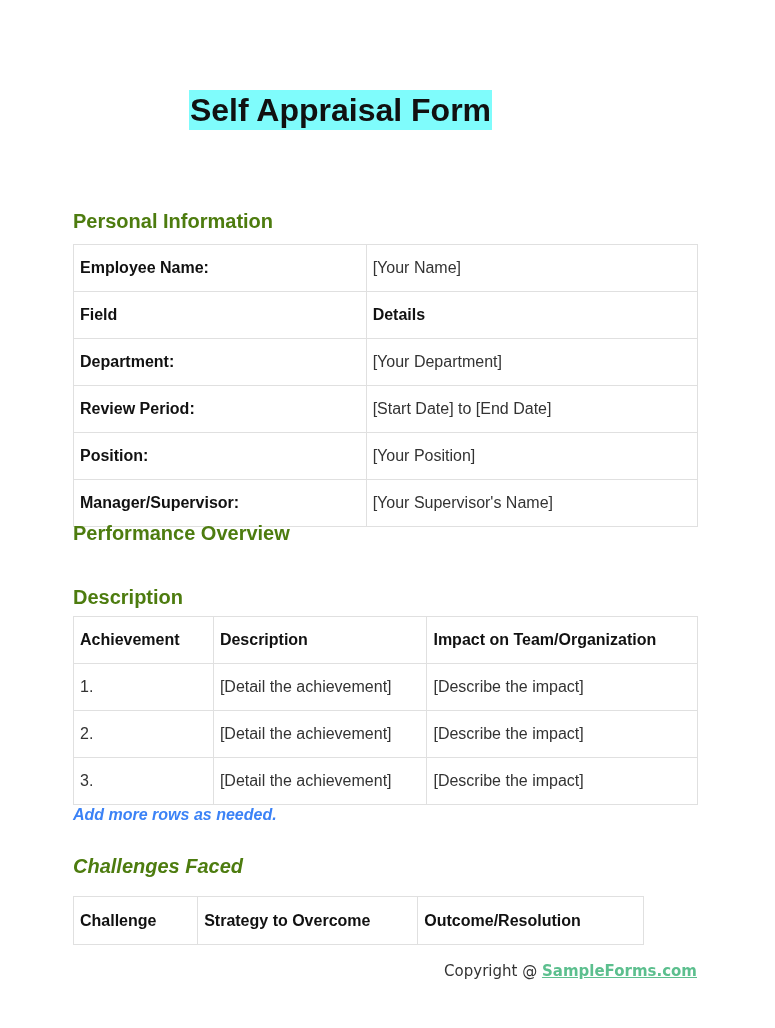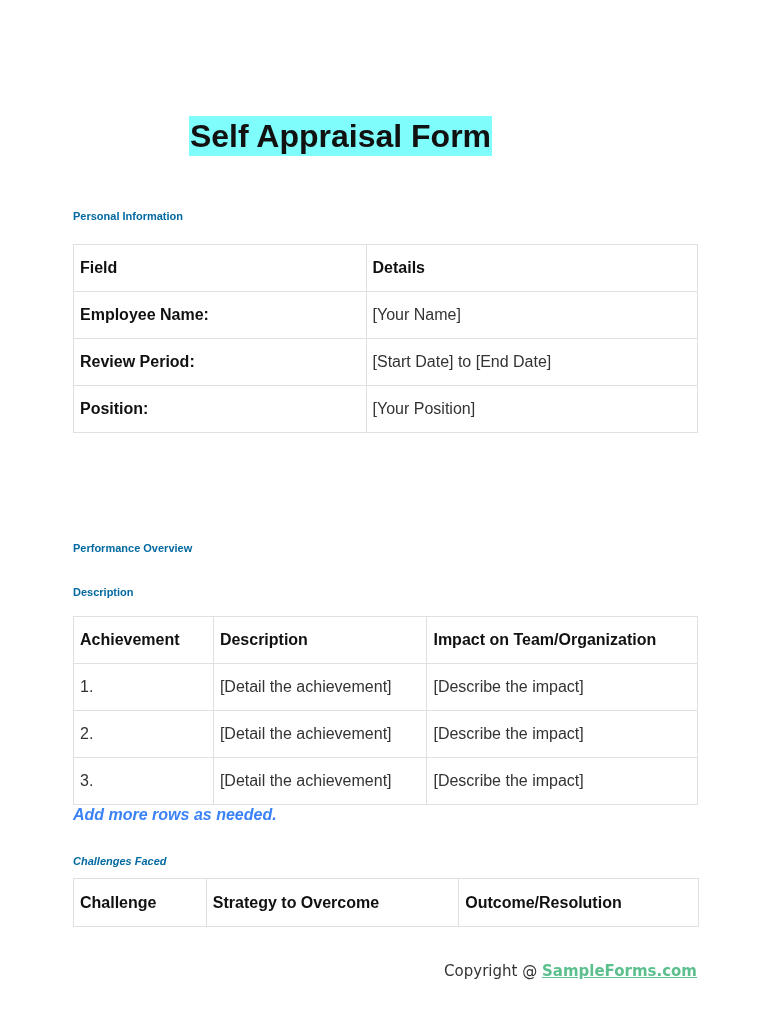--- a/index.html
+++ b/index.html
@@ -1,19 +1,19 @@
 <!DOCTYPE html>
 <html><head>
 <meta charset="utf-8">
 <style>
   html, body { margin: 0; padding: 0; background: #ffffff; }
   body { width: 775px; height: 1028px; position: relative; font-family: "Liberation Sans", sans-serif; color: #111; overflow: hidden; }
-  .title-wrap { position: absolute; top: 116px; left: 0; width: 681px; text-align: center; }
+  .title-wrap { position: absolute; top: 90px; left: 0; width: 681px; text-align: center; }
   .title { display: inline-block; background: #7ffcfc; font-weight: bold; font-size: 32px; line-height: 40px; padding: 0 1px; color: #111; }
-  .section { position: absolute; left: 73px; font-weight: bold; font-size: 11px; color: #0369a1; }
+  .section { position: absolute; left: 73px; font-weight: bold; font-size: 20px; color: #4d7c0f; }
   table { position: absolute; left: 73px; border-collapse: collapse; font-size: 16px; }
   td, th { border: 1px solid #e0e0e0; padding: 0 6px; text-align: left; vertical-align: middle; height: 46px; }
   th { font-weight: bold; color: #111; }
   td.label { font-weight: bold; color: #111; }
   td.val { font-weight: normal; color: #333; }
   .note { position: absolute; left: 73px; top: 806px; font-style: italic; font-weight: bold; font-size: 16px; color: #3b82f6; }
   .footer { position: absolute; right: 78px; top: 962px; font-size: 15px; color: #333; font-family: "DejaVu Sans", sans-serif; }
   .footer a { color: #5cbf8e; font-weight: bold; text-decoration: underline; }
 </style>
 </head>
@@ -25,39 +25,47 @@
 
 <div class="section" style="top:210px;">Personal Information</div>
 
 <table style="top:244px; width:625px;">
   <colgroup>
       <col style="width:293px">
       <col style="width:332px">
     </colgroup>
   <tbody>
       <tr>
+    <td class="label">Employee Name:</td>
+    <td class="val">[Your Name]</td>
+  </tr>
+  <tr>
     <th>Field</th>
     <th>Details</th>
   </tr>
   <tr>
-    <td class="label">Employee Name:</td>
-    <td class="val">[Your Name]</td>
+    <td class="label">Department:</td>
+    <td class="val">[Your Department]</td>
   </tr>
   <tr>
     <td class="label">Review Period:</td>
     <td class="val">[Start Date] to [End Date]</td>
   </tr>
   <tr>
     <td class="label">Position:</td>
     <td class="val">[Your Position]</td>
   </tr>
+  <tr>
+    <td class="label">Manager/Supervisor:</td>
+    <td class="val">[Your Supervisor's Name]</td>
+  </tr>
 </tbody>
   </table>
 
-<div class="section" style="top:542px;">Performance Overview</div>
+<div class="section" style="top:522px;">Performance Overview</div>
 
 <div class="section" style="top:586px;">Description</div>
 
 <table style="top:616px; width:625px;padding-left:28px;">
   <colgroup>
       <col style="width:140px">
       <col style="width:214px">
       <col style="width:271px">
     </colgroup>
   <tbody>
@@ -81,21 +89,21 @@
     <td class="val">[Detail the achievement]</td>
     <td class="val">[Describe the impact]</td>
   </tr>
 </tbody>
   </table>
 
 <div class="note">Add more rows as needed.</div>
 
 <div class="section" style="top:855px;font-style:italic;">Challenges Faced</div>
 
-<table style="top:878px; width:626px;">
+<table style="top:896px; width:571px;">
   <colgroup>
       <col style="width:133px">
       <col style="width:253px">
       <col style="width:240px">
     </colgroup>
   <tbody>
       <tr>
     <th style="height:47px;">Challenge</th>
     <th style="height:47px;">Strategy to Overcome</th>
     <th style="height:47px;">Outcome/Resolution</th>

